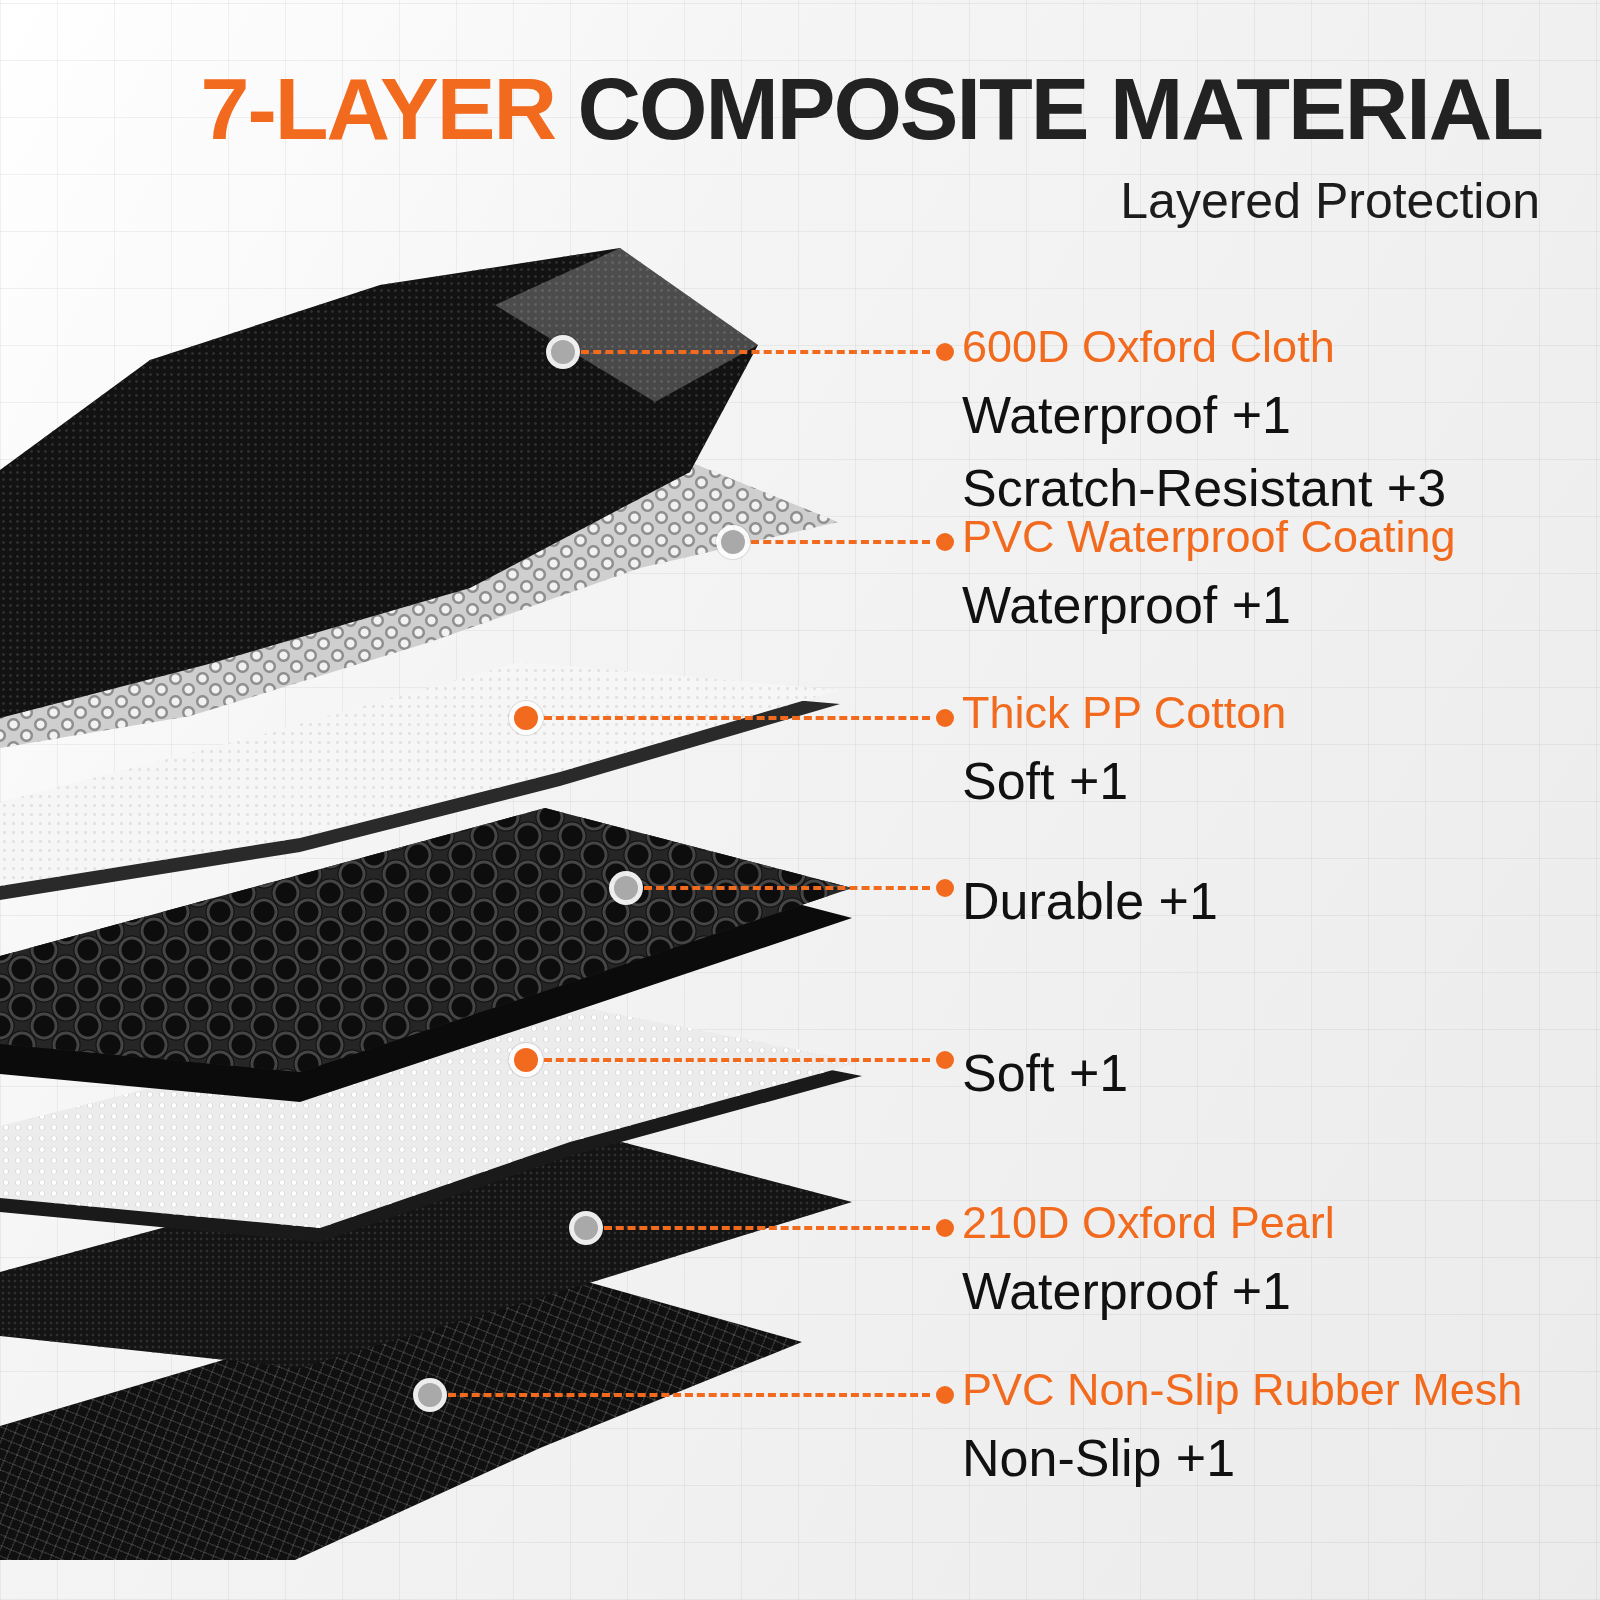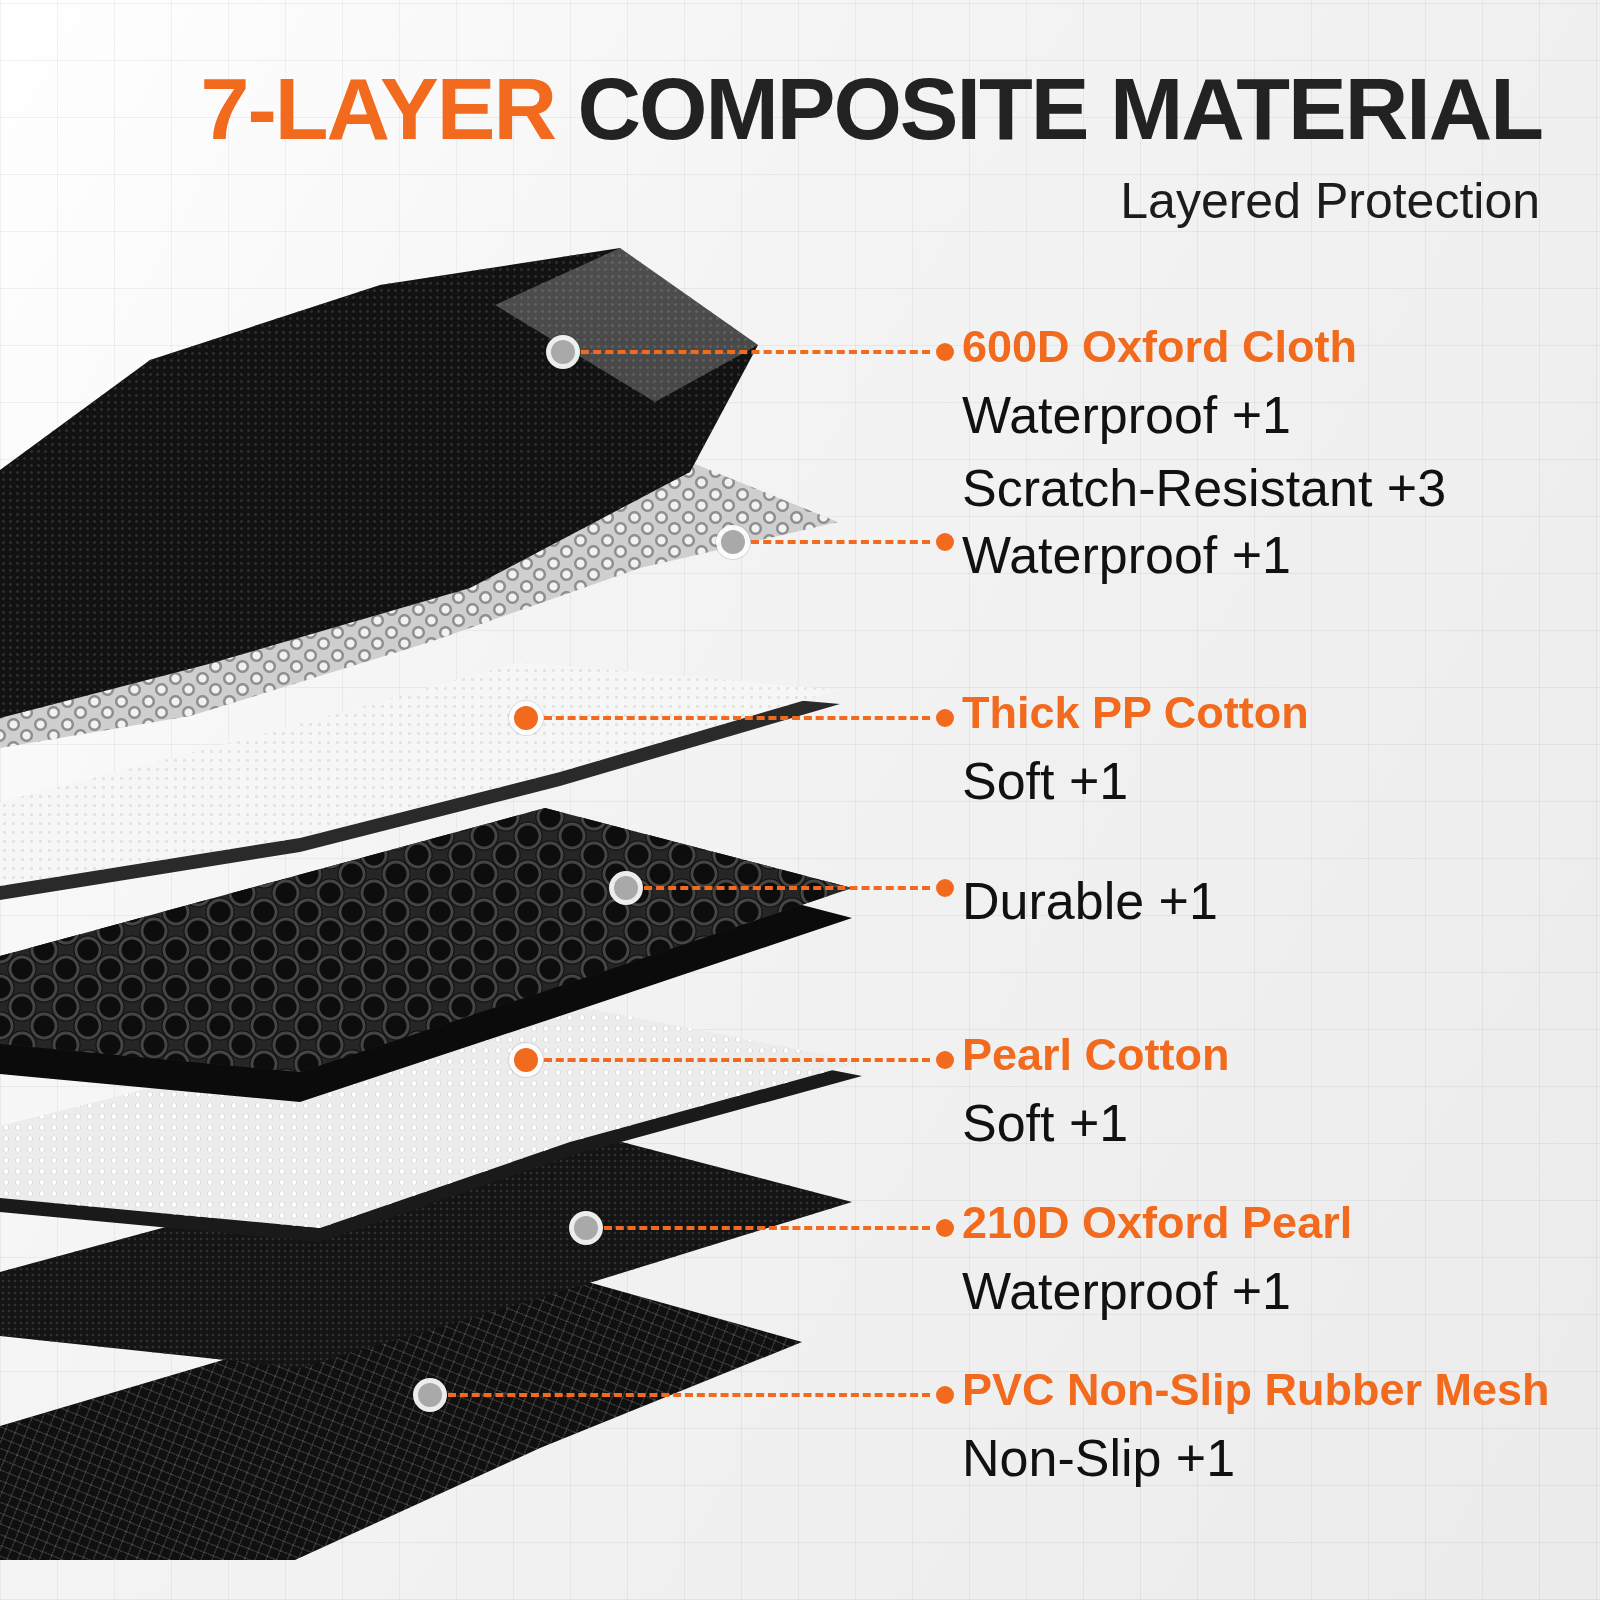--- a/index.html
+++ b/index.html
@@ -109,21 +109,21 @@
     box-shadow:0 0 0 5px rgba(255,255,255,.92), 0 0 0 6px rgba(0,0,0,.10);
   }
   .lead.orange-node .node{background:var(--accent,#F26A1D)}
   .lead .end{
     position:absolute;right:-24px;top:-11px;width:18px;height:18px;border-radius:50%;
     background:var(--accent,#F26A1D);
   }
 
   
   .callout{position:absolute;left:962px;width:610px}
-  .callout-title{font-size:45px;font-weight:bold;color:var(--accent,#F26A1D);line-height:1.12;white-space:nowrap}
+  .callout-title{font-size:45px;font-weight:normal;color:var(--accent,#F26A1D);line-height:1.12;white-space:nowrap}
   .callout-feature{font-size:52px;color:#111;margin-top:15px;line-height:1.1;white-space:nowrap}
 </style>
 </head>
 <body>
 
 <div class="grid"></div>
 
 <div class="layer l7-main"></div>
 <div class="layer l6-main"></div>
 <div class="layer l5-under"></div>
@@ -171,34 +171,34 @@
   <span class="end"></span>
 </div>
 
 <div class="callout" style="top:322px">
   <div class="callout-title">600D Oxford Cloth</div>
   <div class="callout-feature">Waterproof +1</div>
   <div class="callout-feature">Scratch-Resistant +3</div>
 </div>
 
 <div class="callout" style="top:512px">
+  <div class="callout-title">PVC Waterproof Coating</div>
   <div class="callout-feature">Waterproof +1</div>
 </div>
 
 <div class="callout" style="top:688px">
   <div class="callout-title">Thick PP Cotton</div>
   <div class="callout-feature">Soft +1</div>
 </div>
 
 <div class="callout" style="top:858px">
   <div class="callout-feature">Durable +1</div>
 </div>
 
 <div class="callout" style="top:1030px">
-  <div class="callout-title">Pearl Cotton</div>
   <div class="callout-feature">Soft +1</div>
 </div>
 
 <div class="callout" style="top:1198px">
   <div class="callout-title">210D Oxford Pearl</div>
   <div class="callout-feature">Waterproof +1</div>
 </div>
 
 <div class="callout" style="top:1365px">
   <div class="callout-title">PVC Non-Slip Rubber Mesh</div>

